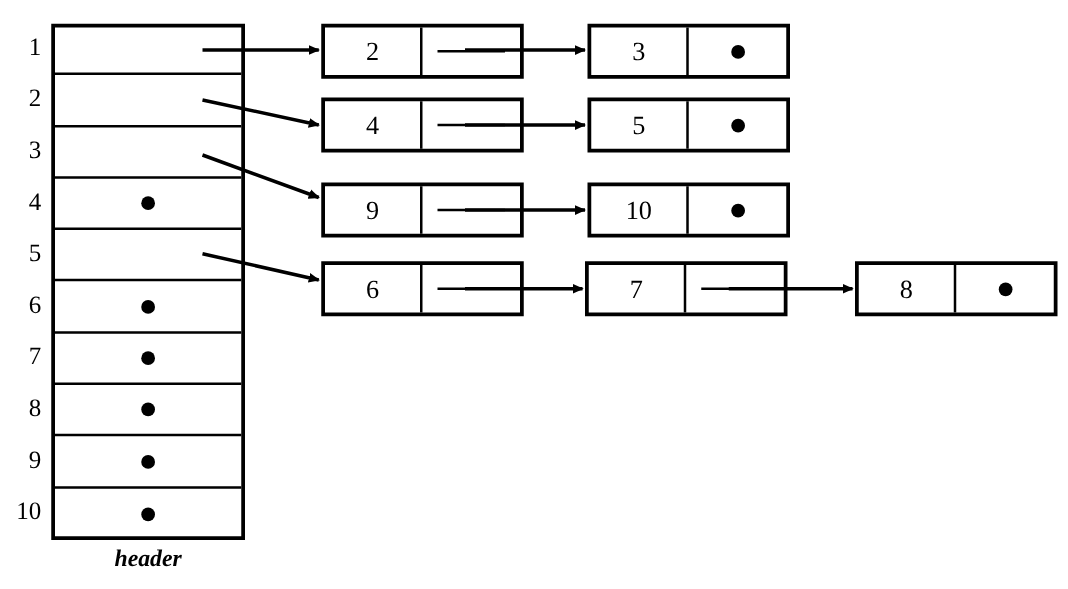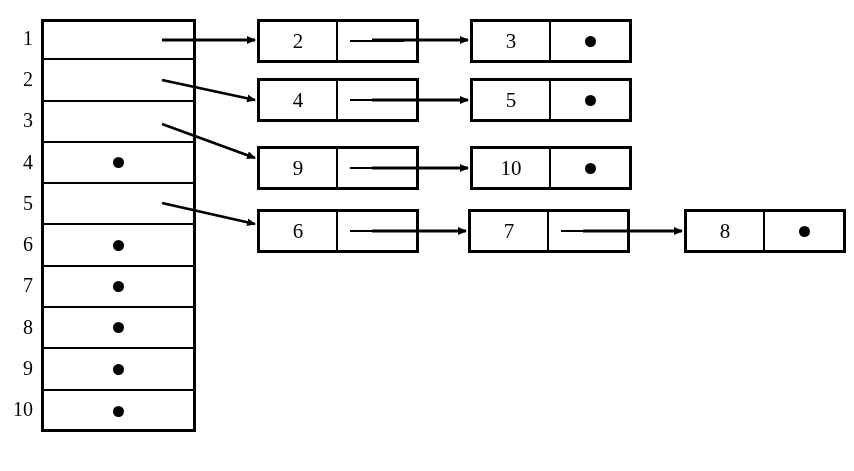--- a/index.html
+++ b/index.html
@@ -153,20 +153,21 @@
         <span class="header-dot"></span>
       </div>
       <div class="header-row" style="top: 327.4px; height: 41.3px;">
         <span class="header-dot"></span>
       </div>
       <div class="header-row last" style="top: 368.7px; height: 41.3px;">
         <span class="header-dot"></span>
       </div>
     </div>
 
+  <div id="header-caption">header</div>
 
   <div id="nodes-layer">
       <div class="node" style="left: 257px; top: 19px;">
         <div class="node-data">2</div>
         <div class="node-ptr">
           <span class="stub"></span>
         </div>
       </div>
       <div class="node" style="left: 470px; top: 19px;">
         <div class="node-data">3</div>

